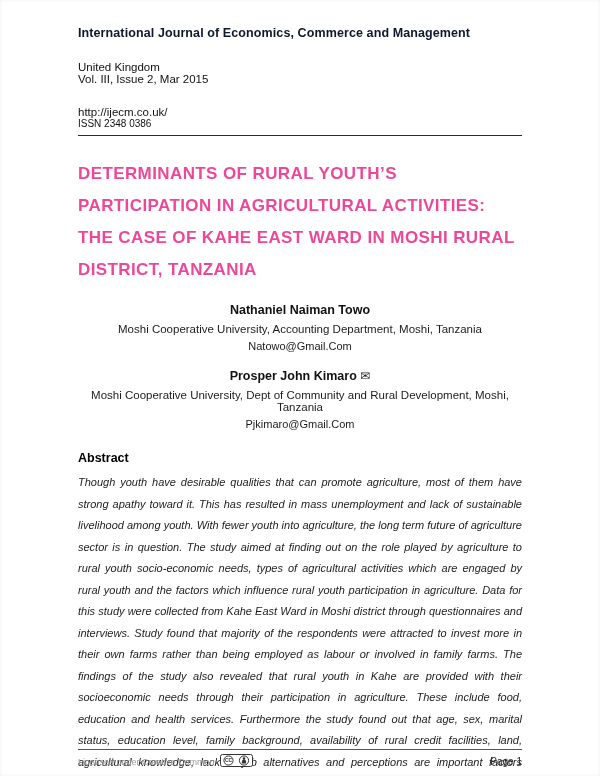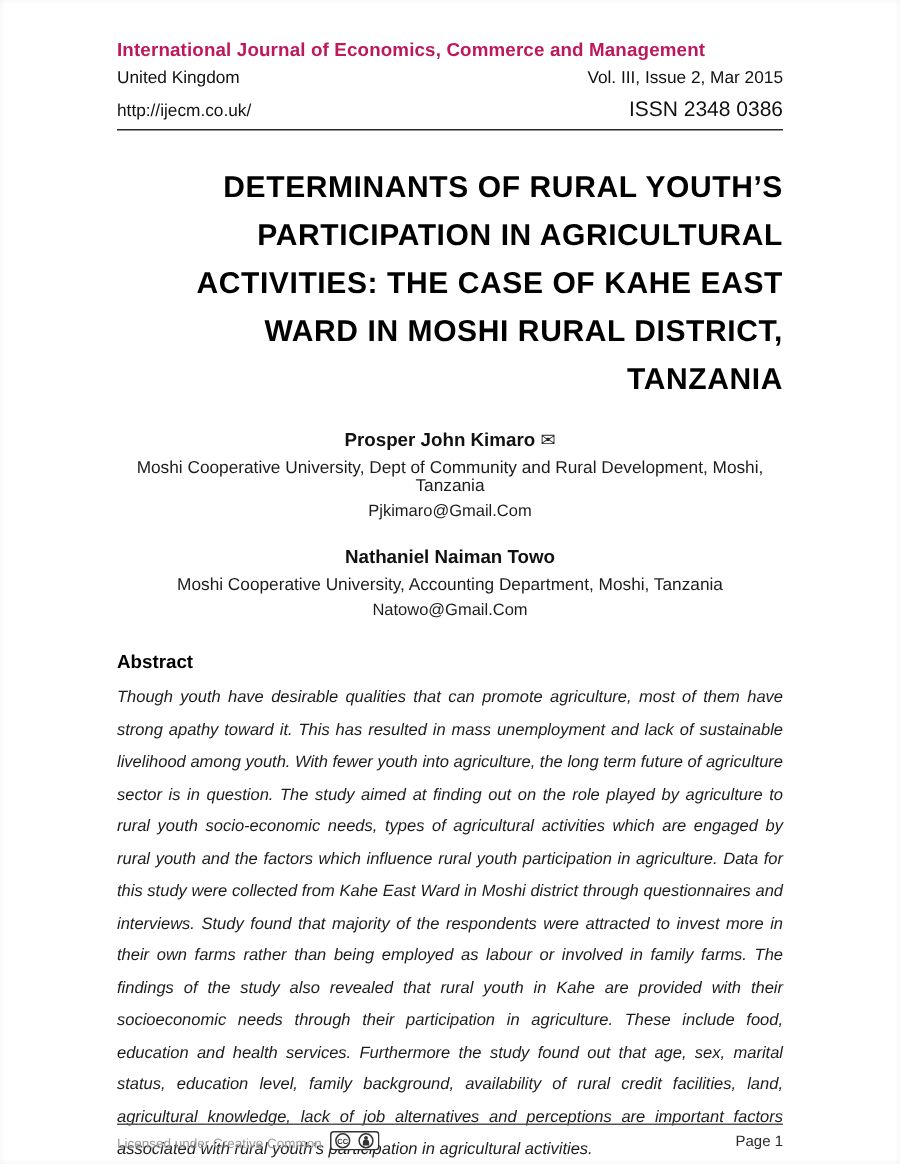--- a/index.html
+++ b/index.html
@@ -16,35 +16,35 @@
     width: 600px;
     height: 776px;
     background: #fff;
     padding: 26px 78px 0 78px;
     outline: 1px solid #ececec;
     box-shadow: inset 0 0 4px rgba(0,0,0,0.06);
     overflow: hidden;
   }
 
   
-  .j-title { font-size: 12.5px; font-weight: bold; letter-spacing: .1px; color:#be185d; }
-  .j-row { display: flex; justify-content: space-between; align-items: flex-end; font-size: 11.5px; margin-top: 6px; color:#111; }
+  .j-title { font-size: 12.5px; font-weight: bold; letter-spacing: .1px; color:#0f172a; }
+  .j-row { display: flex; justify-content: space-between; align-items: flex-start; font-size: 11.5px; margin-top: 21px; color:#111;flex-direction:column; }
   .j-url { }
-  .j-issn { font-size: 14px; }
+  .j-issn { font-size: 10px; }
   .header-rule { border-bottom: 1.4px solid #2a2a2a; margin-top: 6px; }
 
   
   .paper-title {
     margin-top: 22px;
-    font-size: 20px;
+    font-size: 17px;
     font-weight: bold;
     line-height: 32px;
-    text-align: right;
+    text-align: left;
     letter-spacing: .4px;
-    color: #000000;
+    color: #ec4899;
   }
 
   
   .authors { margin-top: 12px; text-align: center; }
   .author { margin-top: 17px; }
   .a-name { font-size: 12.5px; font-weight: bold; color:#111; }
   .mail-icon { font-size: 12px; font-weight: normal; color:#222; cursor: pointer; }
   .a-aff { font-size: 11.5px; margin-top: 6px; color:#1c1c1c; }
   .a-email { font-size: 11px; margin-top: 5px; color:#1c1c1c; }
 
@@ -84,29 +84,29 @@
       <span class="j-issn">ISSN 2348 0386</span>
     </div>
     <div class="header-rule"></div>
   </header>
 
   <h1 class="paper-title">DETERMINANTS OF RURAL YOUTH’S PARTICIPATION IN AGRICULTURAL ACTIVITIES: THE CASE OF KAHE EAST WARD IN MOSHI RURAL DISTRICT, TANZANIA</h1>
 
   <section class="authors">
 
     <div class="author">
+      <div class="a-name">Nathaniel Naiman Towo</div>
+      <div class="a-aff">Moshi Cooperative University, Accounting Department, Moshi, Tanzania</div>
+      <div class="a-email">Natowo@Gmail.Com</div>
+    </div>
+
+    <div class="author">
       <div class="a-name"><span>Prosper John Kimaro</span> <span class="mail-icon">✉</span></div>
       <div class="a-aff">Moshi Cooperative University, Dept of Community and Rural Development, Moshi, Tanzania</div>
       <div class="a-email">Pjkimaro@Gmail.Com</div>
-    </div>
-
-    <div class="author">
-      <div class="a-name">Nathaniel Naiman Towo</div>
-      <div class="a-aff">Moshi Cooperative University, Accounting Department, Moshi, Tanzania</div>
-      <div class="a-email">Natowo@Gmail.Com</div>
     </div>
 
     <div class="author">
     </div>
 
   </section>
 
   <section class="abstract">
     <h2 class="abstract-heading">Abstract</h2>
     <p class="abstract-text">Though youth have desirable qualities that can promote agriculture, most of them have strong apathy toward it. This has resulted in mass unemployment and lack of sustainable livelihood among youth. With fewer youth into agriculture, the long term future of agriculture sector is in question. The study aimed at finding out on the role played by agriculture to rural youth socio-economic needs, types of agricultural activities which are engaged by rural youth and the factors which influence rural youth participation in agriculture. Data for this study were collected from Kahe East Ward in Moshi district through questionnaires and interviews. Study found that majority of the respondents were attracted to invest more in their own farms rather than being employed as labour or involved in family farms. The findings of the study also revealed that rural youth in Kahe are provided with their socioeconomic needs through their participation in agriculture. These include food, education and health services. Furthermore the study found out that age, sex, marital status, education level, family background, availability of rural credit facilities, land, agricultural knowledge, lack of job alternatives and perceptions are important factors associated with rural youth’s participation in agricultural activities.</p>

